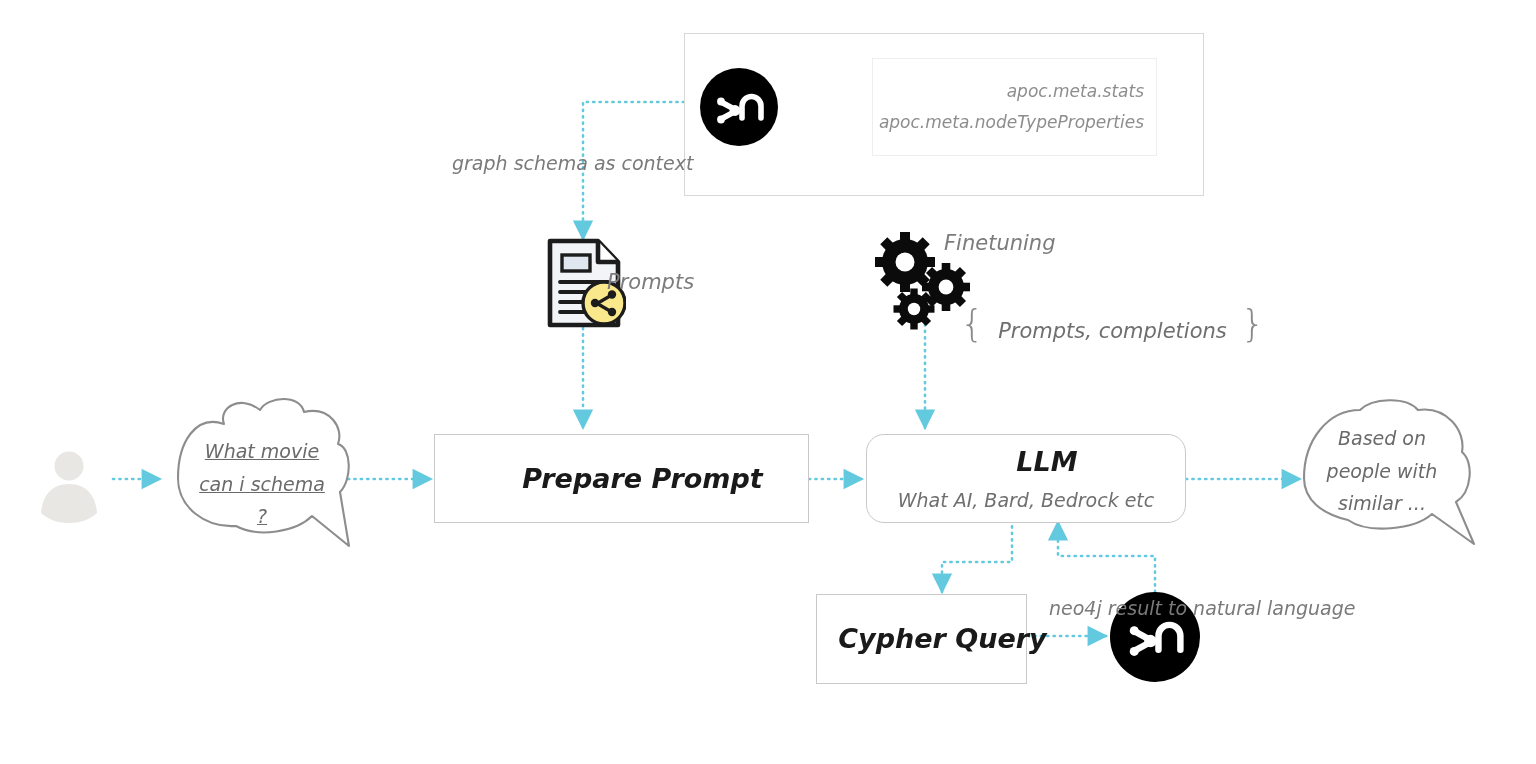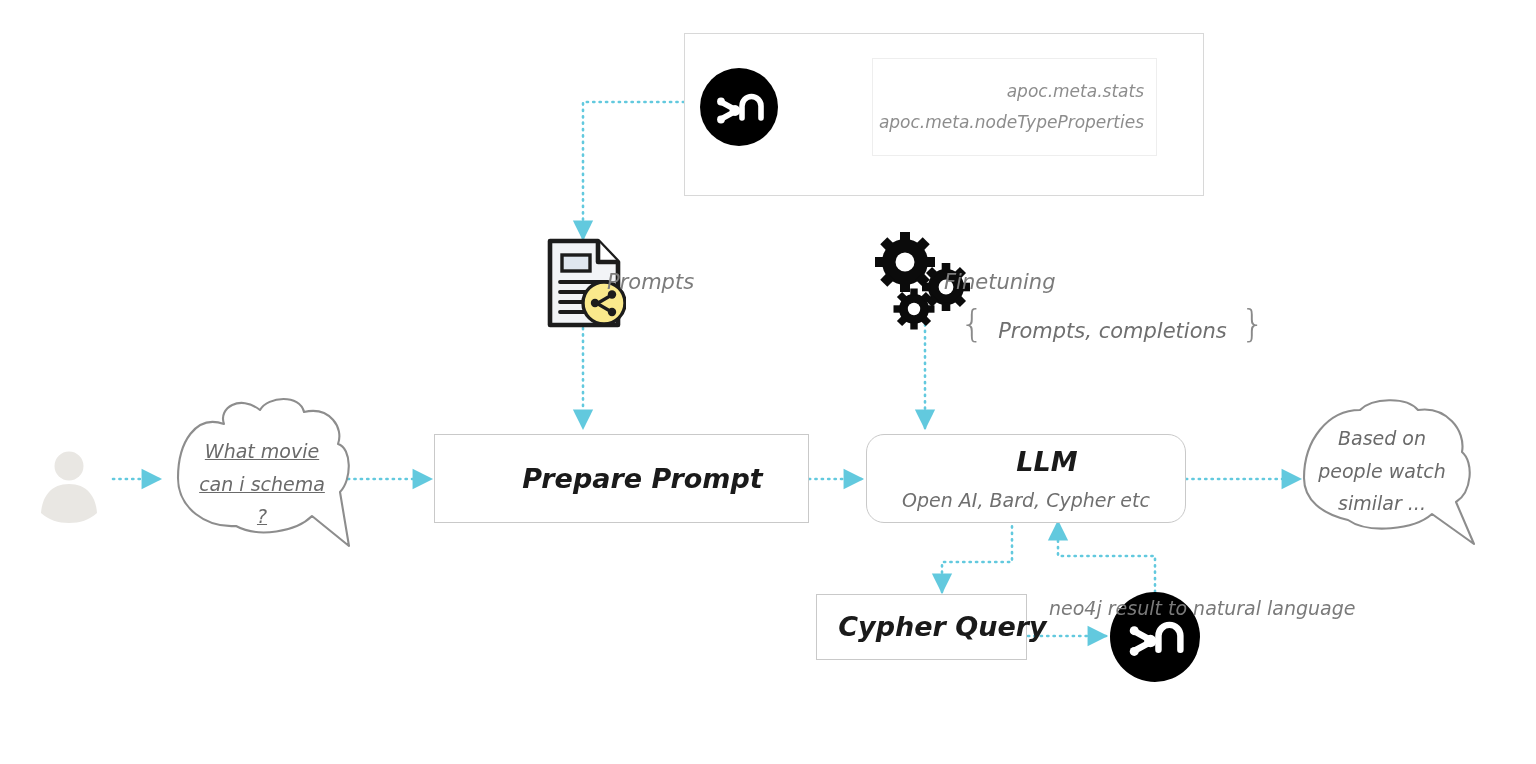--- a/index.html
+++ b/index.html
@@ -294,50 +294,51 @@
           <rect x="13.1" y="-3.7" width="7.4" height="7.4"></rect>
           <rect x="-3.7" y="-20.5" width="7.4" height="7.4" transform="rotate(45)"></rect>
           <rect x="-3.7" y="13.1" width="7.4" height="7.4" transform="rotate(45)"></rect>
           <rect x="-20.5" y="-3.7" width="7.4" height="7.4" transform="rotate(45)"></rect>
           <rect x="13.1" y="-3.7" width="7.4" height="7.4" transform="rotate(45)"></rect>
         </g>
         <circle r="6.2" fill="#ffffff"></circle>
       </g>
     </svg>
   </div>
-  <div class="label" style="left:944px; top:231px; font-size:21px; color:#7c7c7c;margin-top:39px;">Finetuning</div>
+  <div class="label" style="left:944px; top:231px; font-size:21px; color:#7c7c7c;">Finetuning</div>
 
   <div style="position:absolute; left:960px; top:303px; display:flex; align-items:center; gap:14px;">
     <span style="font-size:38px; color:#8a8a8a; font-weight:300; line-height:1;">{</span>
     <span style="font-style:italic; font-size:21px; color:#6f6f6f; white-space:nowrap;margin-top:16px;">Prompts, completions</span>
     <span style="font-size:38px; color:#8a8a8a; font-weight:300; line-height:1;">}</span>
   </div>
 
+  <div class="label" style="left:452px; top:152px;">graph schema as context</div>
   <div class="label" style="left:1049px; top:557px;margin-top:40px;">neo4j result to natural language</div>
 
   <div class="box" style="left:434px; top:434px; width:375px; height:89px;">
     <div class="box-title">Prepare Prompt</div>
   </div>
 
   <div class="box" style="left:866px; top:434px; width:320px; height:89px;border-radius:18px;">
     <div class="box-title">LLM</div>
-    <div class="box-sub">Open AI, Bard, Cypher etc</div>
-  </div>
-
-  <div class="box" style="left:816px; top:594px; width:211px; height:66px;align-items:center;">
+    <div class="box-sub">What AI, Bard, Bedrock etc</div>
+  </div>
+
+  <div class="box" style="left:816px; top:594px; width:211px; height:90px;align-items:center;">
     <div class="box-title">Cypher Query</div>
   </div>
 
   <div class="bubble-text" style="left:188px; top:435px; width:148px;text-decoration:underline;">
     <div>What movie</div>
     <div>can i schema</div>
     <div>?</div>
   </div>
 
   <div class="bubble-text" style="left:1312px; top:422px; width:140px;">
     <div>Based on</div>
-    <div>people watch</div>
+    <div>people with</div>
     <div>similar ...</div>
   </div>
 
   <div id="avatar" style="z-index:-1;"></div>
 
 </div>
 
 </body></html>

